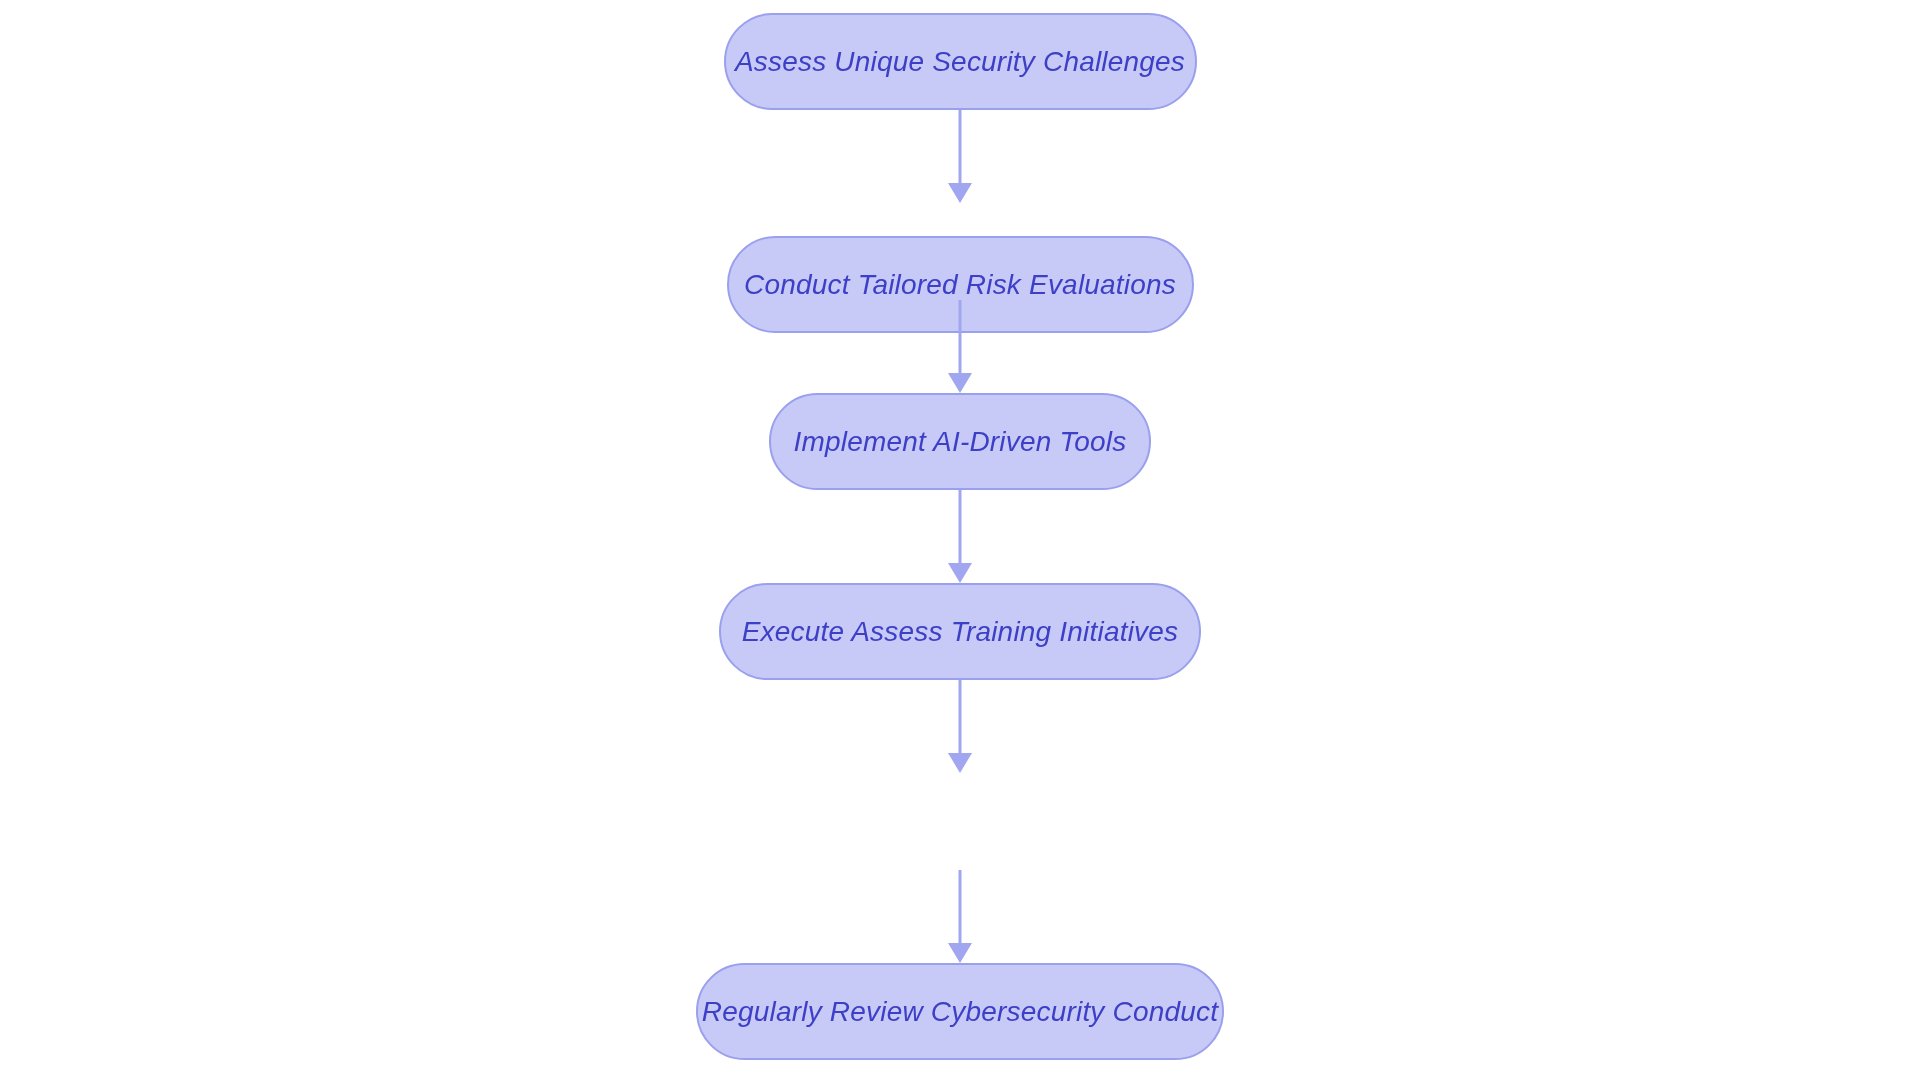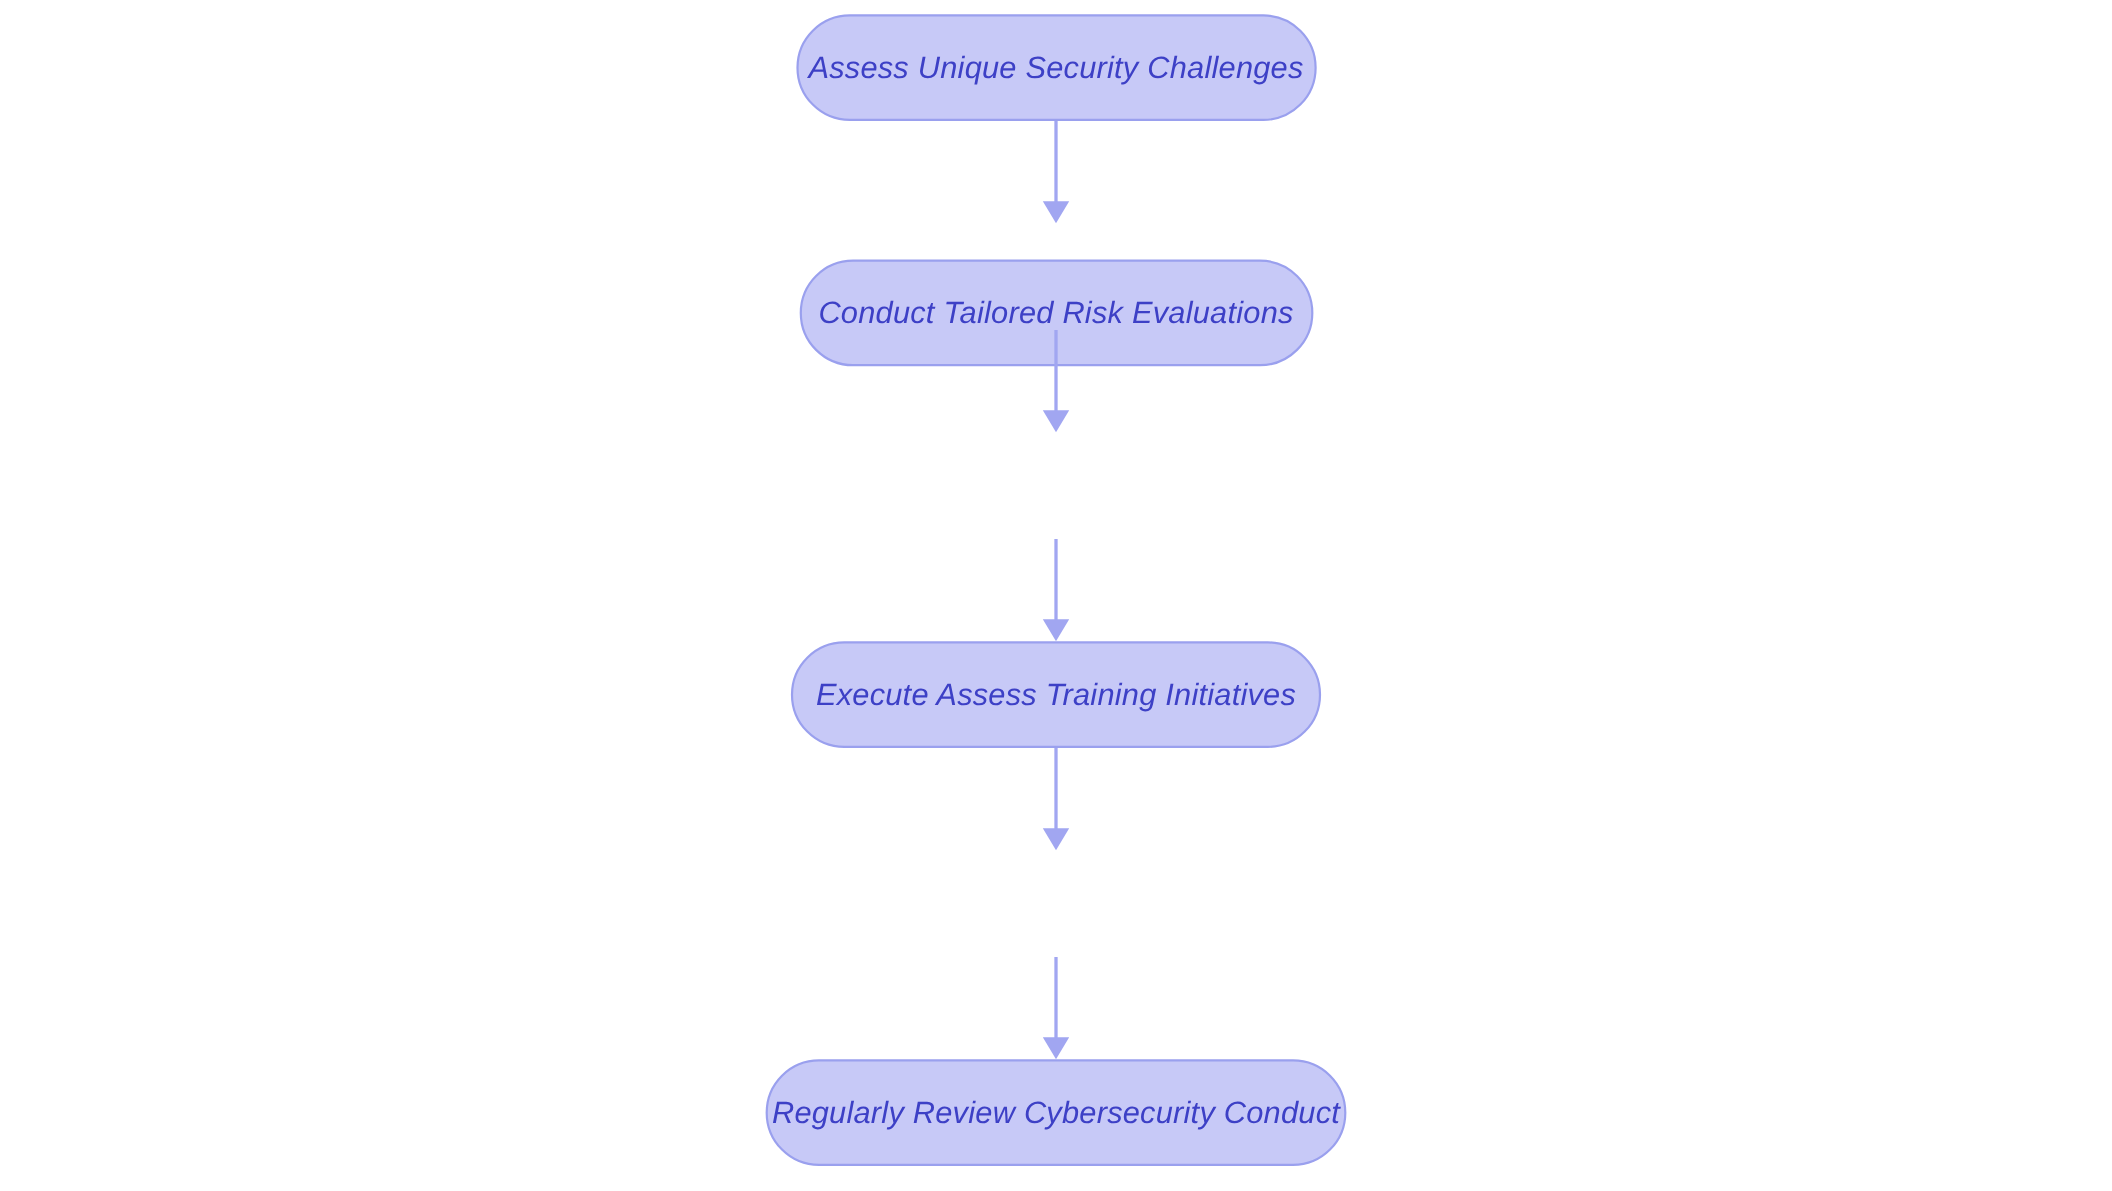--- a/index.html
+++ b/index.html
@@ -78,20 +78,23 @@
 
   <div class="node" style="left: 726.5px; top: 203px; width: 467px; height: 97px; margin-top: 33px;">
     <span class="node-label">Conduct Tailored Risk Evaluations</span>
   </div>
 
   <div class="arrow" style="left: 948px; top: 300px; height: 93px;">
     <div class="arrow-line"></div>
     <div class="arrow-head"></div>
   </div>
 
+  <div class="node" style="left: 769px; top: 393px; width: 382px; height: 97px;">
+    <span class="node-label">Implement AI-Driven Tools</span>
+  </div>
 
   <div class="arrow" style="left: 948px; top: 490px; height: 93px;">
     <div class="arrow-line"></div>
     <div class="arrow-head"></div>
   </div>
 
   <div class="node" style="left: 719px; top: 583px; width: 482px; height: 97px;">
     <span class="node-label">Execute Assess Training Initiatives</span>
   </div>
 

